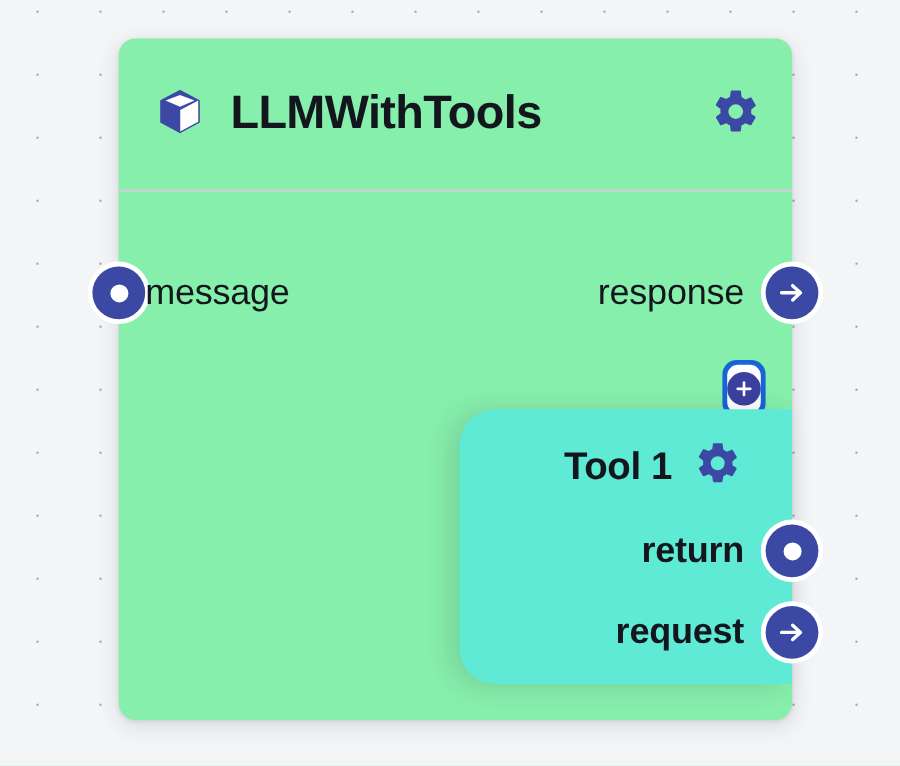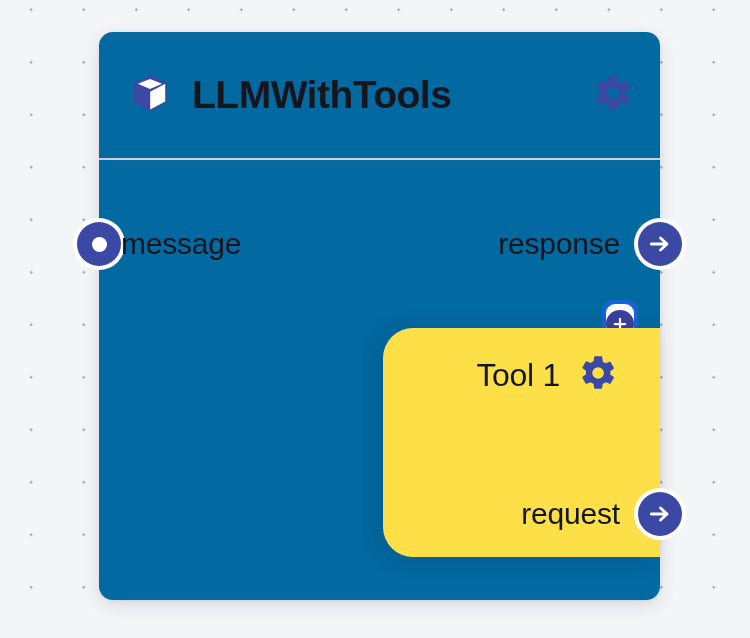--- a/index.html
+++ b/index.html
@@ -26,21 +26,21 @@
     background-position: 5px 36px;
   }
 
   
   #node {
     position: absolute;
     left: 99px;
     top: 32px;
     width: 561px;
     height: 568px;
-    background: #0369a1;
+    background: #86efac;
     border-radius: 14px;
     box-shadow: 0 5px 18px rgba(30, 38, 60, 0.13), 0 1px 3px rgba(30,38,60,0.08);
   }
 
   
   #node-header {
     position: absolute;
     left: 0;
     top: 0;
     width: 100%;
@@ -156,26 +156,27 @@
     background: #3b3f9e;
     display: flex;
     align-items: center;
     justify-content: center;
   }
 
   
   #tool-card {
     position: absolute;
     left: 383px;
-    top: 328px;
+    top: 341px;
     width: 277px;
     height: 229px;
-    background: #fde047;
+    background: #5eead4;
     border-radius: 30px 0 0 30px;
     box-shadow: -8px 2px 22px rgba(30, 38, 60, 0.14);
+    font-weight: bold;
   }
   #tool-card-title-row {
     position: absolute;
     right: 42px;
     top: 25px;
     display: flex;
     align-items: center;
   }
   #tool-card-title {
     font-size: 32px;
@@ -267,20 +268,26 @@
 
   <div id="tool-card-title-row">
     <span id="tool-card-title">Tool 1</span>
     <span class="gear">
       <svg width="40" height="40" viewBox="0 0 24 24" aria-hidden="true">
         <path fill="#3b49a5" d="M19.4 13c.04-.33.06-.66.06-1s-.02-.67-.07-1l2.03-1.58a.5.5 0 0 0 .12-.62l-1.92-3.32a.5.5 0 0 0-.6-.22l-2.39.96a7.3 7.3 0 0 0-1.73-1l-.36-2.54A.49.49 0 0 0 14 2h-3.84a.49.49 0 0 0-.48.42l-.36 2.54c-.63.26-1.2.6-1.73 1l-2.39-.96a.5.5 0 0 0-.6.22L2.68 8.54a.5.5 0 0 0 .12.62L4.83 10.74c-.05.33-.08.67-.08 1s.03.67.08 1l-2.03 1.58a.5.5 0 0 0-.12.62l1.92 3.32c.12.22.38.3.6.22l2.39-.96c.53.4 1.1.74 1.73 1l.36 2.54c.04.24.24.42.48.42H14c.24 0 .44-.18.48-.42l.36-2.54c.63-.26 1.2-.6 1.73-1l2.39.96c.22.08.48 0 .6-.22l1.92-3.32a.5.5 0 0 0-.12-.62zM12.05 15.5A3.5 3.5 0 1 1 15.55 12a3.5 3.5 0 0 1-3.5 3.5"></path>
       </svg>
     </span>
   </div>
 
+  <div id="row-return">
+    <span class="port-label">return</span>
+    <span class="port-dot">
+      <span class="hole"></span>
+    </span>
+  </div>
 
   <div id="row-request">
     <span class="port-label">request</span>
     <span class="port-dot">
       <svg width="26" height="26" viewBox="0 0 24 24" aria-hidden="true">
         <path d="M4 12h13M12.5 6.5 18.5 12l-6 5.5" fill="none" stroke="#ffffff" stroke-width="2.6" stroke-linecap="round" stroke-linejoin="round"></path>
       </svg>
     </span>
   </div>
 

